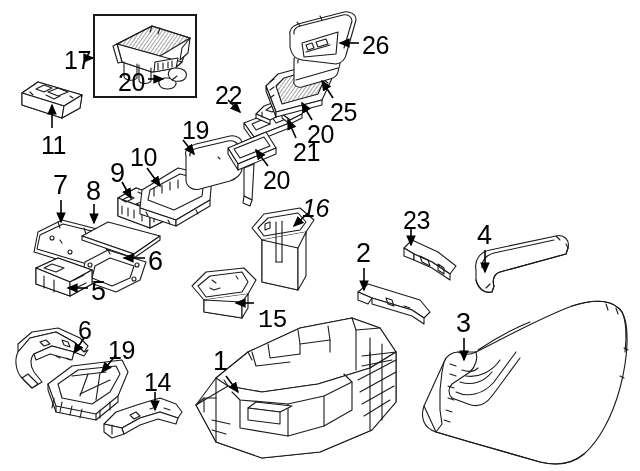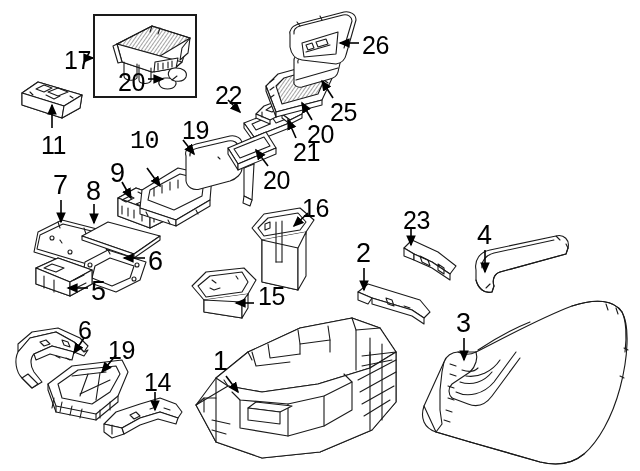--- a/index.html
+++ b/index.html
@@ -375,27 +375,27 @@
   <div id="labels">
       <div class="callout-label" style="left: 213px; top: 348px;">1</div>
       <div class="callout-label" style="left: 356px; top: 240px;">2</div>
       <div class="callout-label" style="left: 456px; top: 310px;">3</div>
       <div class="callout-label" style="left: 477px; top: 222px;">4</div>
       <div class="callout-label" style="left: 91px; top: 278px;">5</div>
       <div class="callout-label" style="left: 148px; top: 248px;">6</div>
       <div class="callout-label" style="left: 53px; top: 172px;">7</div>
       <div class="callout-label" style="left: 86px; top: 178px;">8</div>
       <div class="callout-label" style="left: 110px; top: 160px;">9</div>
-      <div class="callout-label small" style="left: 130px; top: 129px; font-family: Liberation Mono, monospace;">10</div>
+      <div class="callout-label small" style="left: 130px; top: 145px;">10</div>
       <div class="callout-label small" style="left: 41px; top: 133px;">11</div>
       <div class="callout-label small" style="left: 108px; top: 338px;">19</div>
       <div class="callout-label small" style="left: 78px; top: 318px;">6</div>
       <div class="callout-label small" style="left: 144px; top: 370px;">14</div>
-      <div class="callout-label small" style="left: 258px; top: 284px;">15</div>
-      <div class="callout-label small" style="left: 302px; top: 196px;">16</div>
+      <div class="callout-label small" style="left: 258px; top: 308px; font-family: Liberation Mono, monospace;">15</div>
+      <div class="callout-label small" style="left: 302px; top: 196px; font-style: italic;">16</div>
       <div class="callout-label small" style="left: 64px; top: 48px;">17</div>
       <div class="callout-label small" style="left: 118px; top: 70px;">20</div>
       <div class="callout-label small" style="left: 166px; top: 118px; margin-left: 16px;">19</div>
       <div class="callout-label small" style="left: 307px; top: 122px;">20</div>
       <div class="callout-label small" style="left: 293px; top: 140px;">21</div>
       <div class="callout-label small" style="left: 215px; top: 83px;">22</div>
       <div class="callout-label small" style="left: 403px; top: 208px;">23</div>
       <div class="callout-label small" style="left: 263px; top: 168px;">20</div>
       <div class="callout-label small" style="left: 330px; top: 100px; text-align: right;">25</div>
       <div class="callout-label small" style="left: 362px; top: 33px;">26</div>

